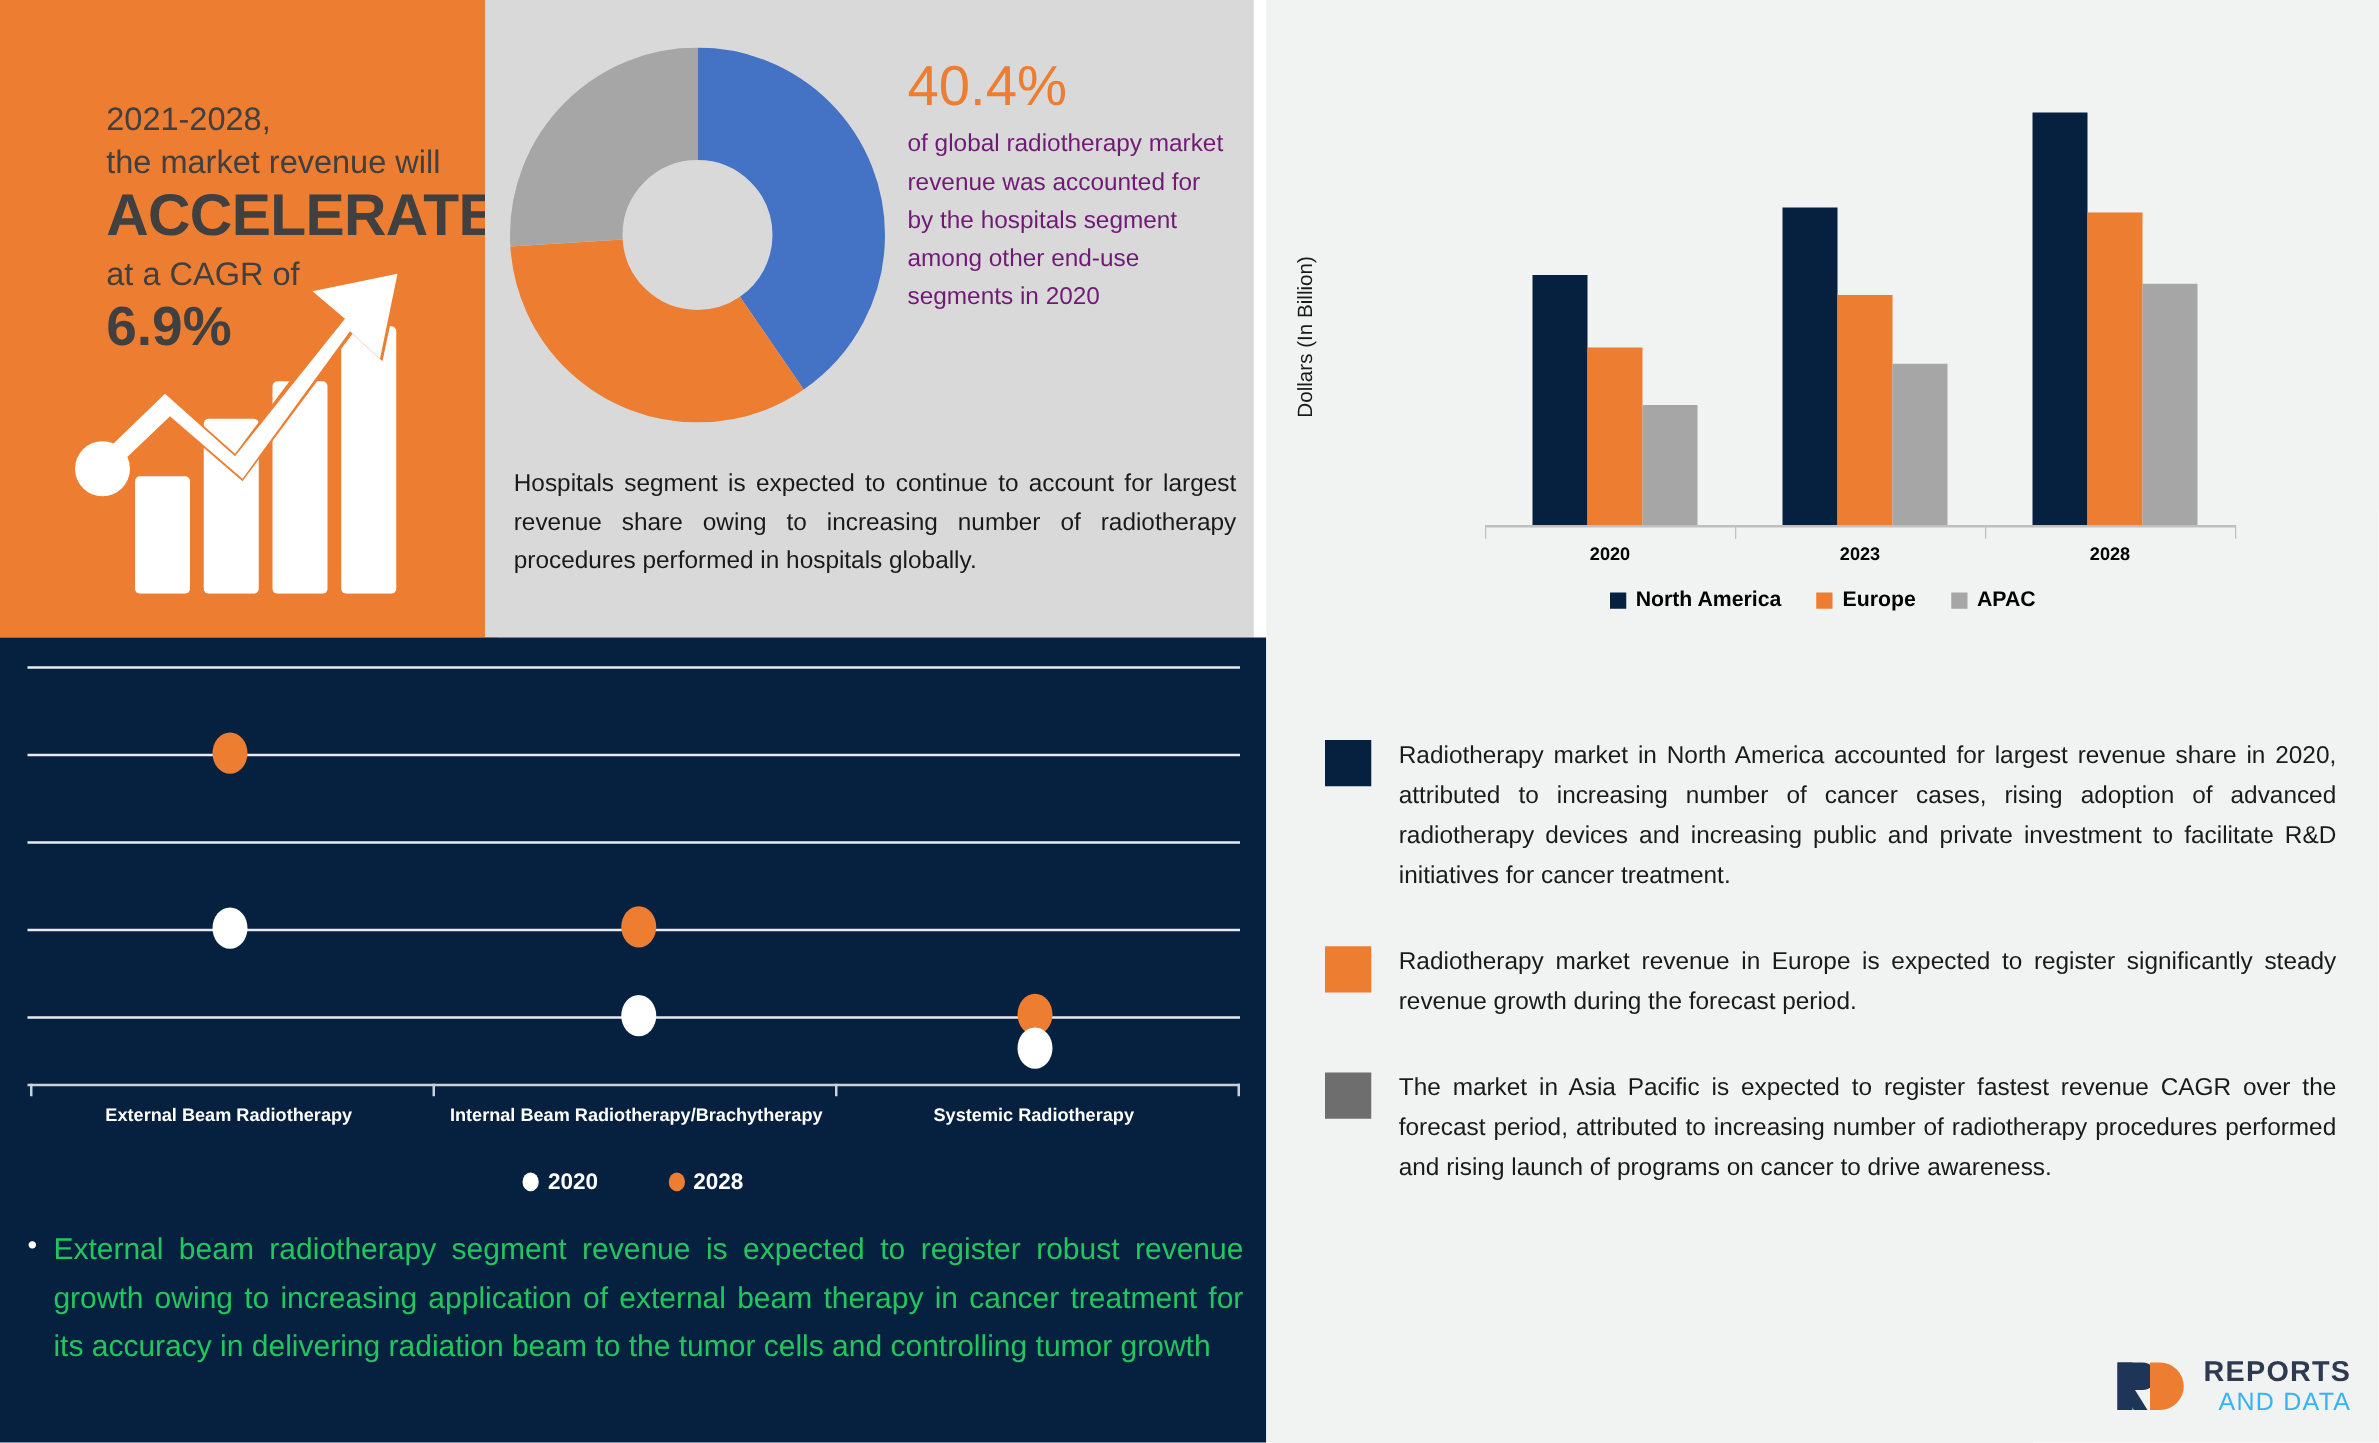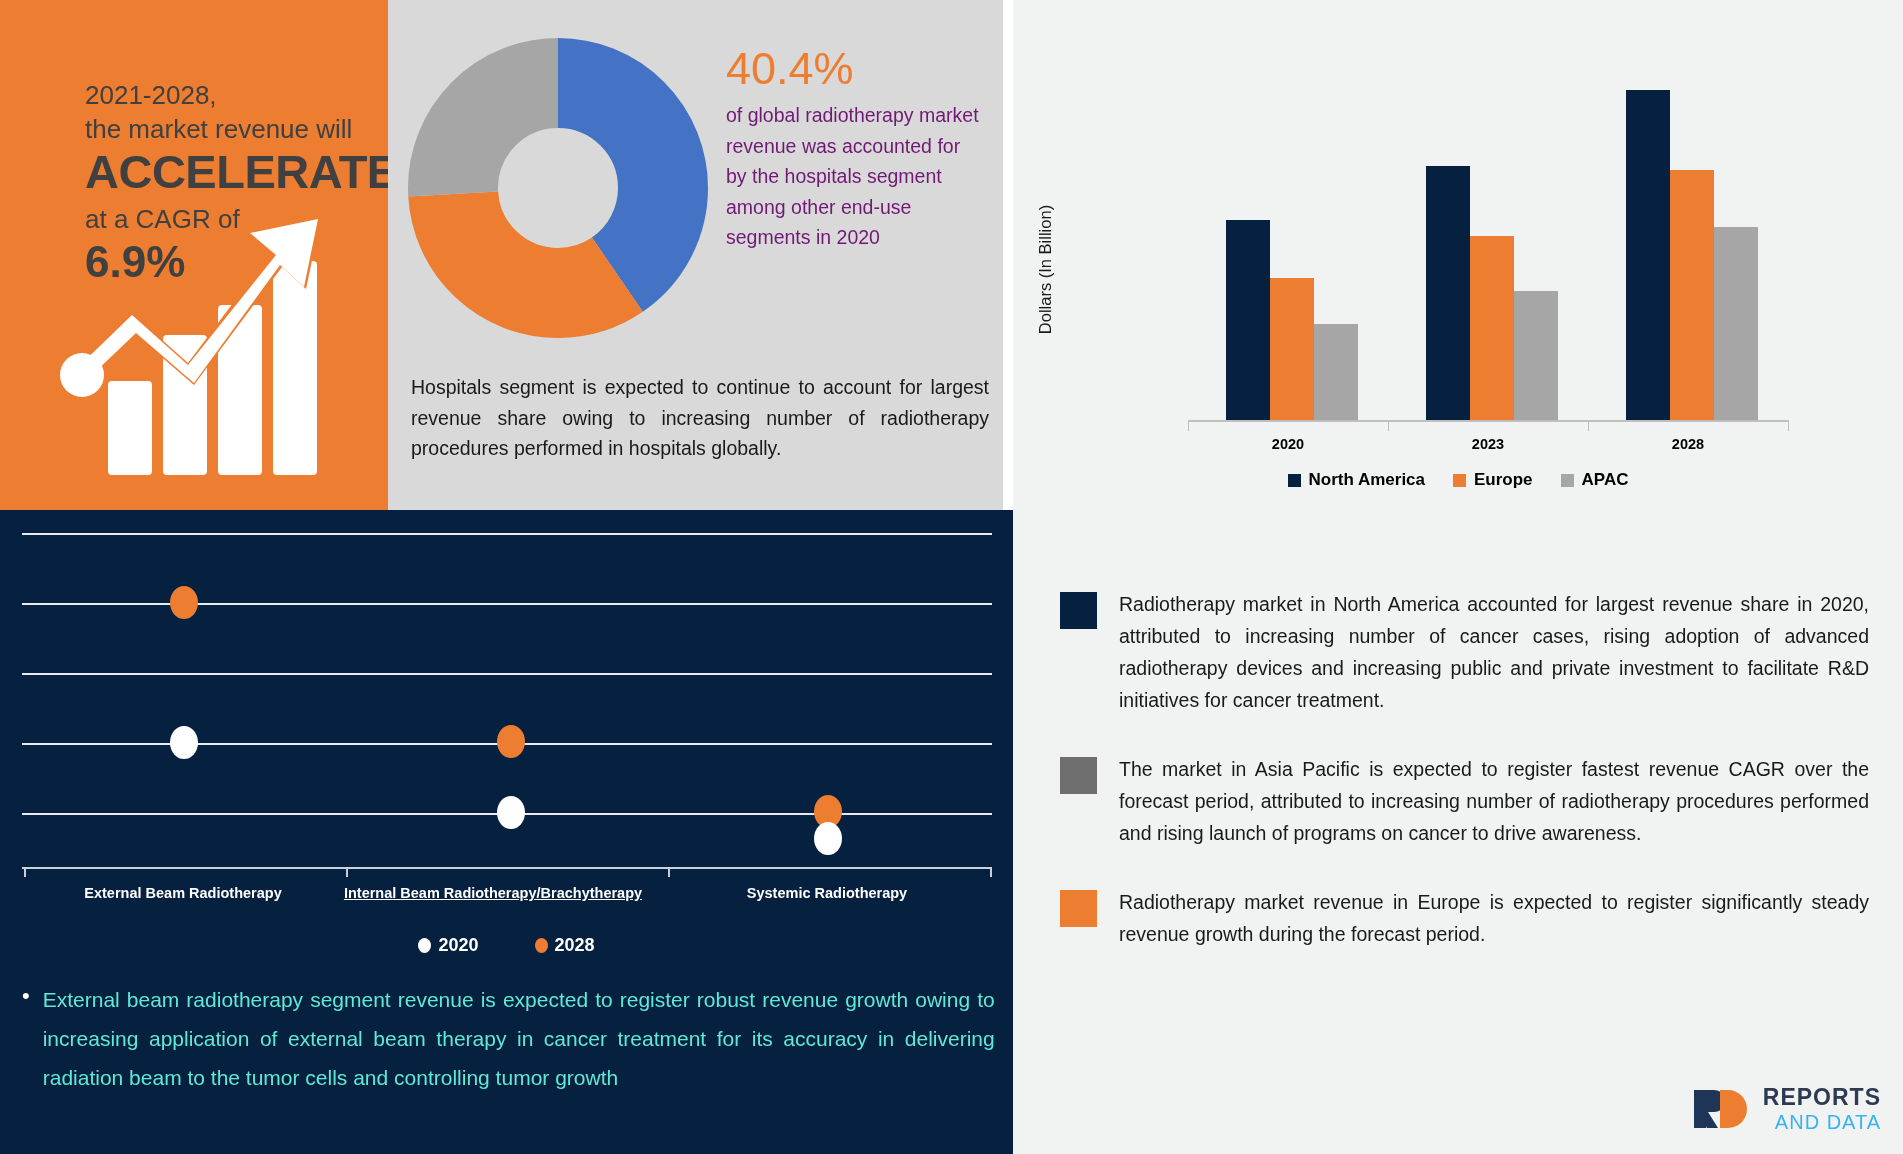--- a/index.html
+++ b/index.html
@@ -61,21 +61,21 @@
   }
   .dp-leg-item { display:flex; align-items:center; gap:7px; }
   .dp-leg-dot { width:13px; height:15px; border-radius:50%; }
   .dp-leg-label { font-size:18px; font-weight:700; color:#ffffff; }
   .bullet-row {
     position:absolute; left:22px; top:470px; width:980px;
     display:flex; gap:13px;
   }
   .bullet-dot { color:#ffffff; font-size:22px; line-height:32px; flex:0 0 auto; }
   .bullet-text {
-    font-size:21px; line-height:39px; color:#5eead4; text-align:justify; width:952px;
+    font-size:24px; line-height:39px; color:#22c55e; text-align:justify; width:952px;
   }
 
   
   .right-col {
     position:absolute; left:1013px; top:0; width:890px; height:1154px;
     background:#F1F2F2;
   }
 
   
   .barchart { position:absolute; left:0px; top:40px; width:890px; height:500px; }
@@ -175,21 +175,21 @@
       </div>
 
       <div class="dp-axis-line"></div>
       <div class="dp-tick" style="left:24px;"></div>
       <div class="dp-tick" style="left:346px;"></div>
       <div class="dp-tick" style="left:668px;"></div>
       <div class="dp-tick" style="left:990px;"></div>
 
       <div class="dp-catlabels">
         <div class="dp-cat" style="left:0px;   width:322px;">External Beam Radiotherapy</div>
-        <div class="dp-cat" style="left:310px; width:322px;text-decoration:underline;">Internal Beam Radiotherapy/Brachytherapy</div>
+        <div class="dp-cat" style="left:326px; width:322px;">Internal Beam Radiotherapy/Brachytherapy</div>
         <div class="dp-cat" style="left:644px; width:322px;">Systemic Radiotherapy</div>
       </div>
 
       <div class="dp-legend">
         <div class="dp-leg-item">
           <span class="dp-leg-dot" style="background:#FFFFFF;"></span>
           <span class="dp-leg-label">2020</span>
         </div>
         <div class="dp-leg-item">
           <span class="dp-leg-dot" style="background:#ED7D31;"></span>
@@ -249,26 +249,26 @@
         </div>
       </div>
     </div>
 
     <div class="rb-list">
       <div class="rb-item">
         <span class="rb-swatch" style="background:#06203F;"></span>
         <span class="rb-text">Radiotherapy market in North America accounted for largest revenue share in 2020, attributed to increasing number of cancer cases, rising adoption of advanced radiotherapy devices and increasing public and private investment to facilitate R&amp;D initiatives for cancer treatment.</span>
       </div>
       <div class="rb-item">
+        <span class="rb-swatch" style="background:#ED7D31;"></span>
+        <span class="rb-text">Radiotherapy market revenue in Europe is expected to register significantly steady revenue growth during the forecast period.</span>
+      </div>
+      <div class="rb-item">
         <span class="rb-swatch" style="background:#6E6E6E;"></span>
         <span class="rb-text">The market in Asia Pacific is expected to register fastest revenue CAGR over the forecast period, attributed to increasing number of radiotherapy procedures performed and rising launch of programs on cancer to drive awareness.</span>
-      </div>
-      <div class="rb-item">
-        <span class="rb-swatch" style="background:#ED7D31;"></span>
-        <span class="rb-text">Radiotherapy market revenue in Europe is expected to register significantly steady revenue growth during the forecast period.</span>
       </div>
     </div>
 
     <div class="logo">
       <svg class="logo-mark" viewBox="0 0 64 46">
         <path d="M4 4 h20 a11 11 0 0 1 0 22 h-6 l10 16 h-11 l-9 -16 v16 h-4 Z" fill="#1F3557"></path>
         <rect x="4" y="4" width="12" height="38" fill="#1F3557"></rect>
         <path d="M30 4 h8 a19 19 0 0 1 0 38 h-8 Z" fill="#ED7D31"></path>
       </svg>
       <div class="logo-words">

